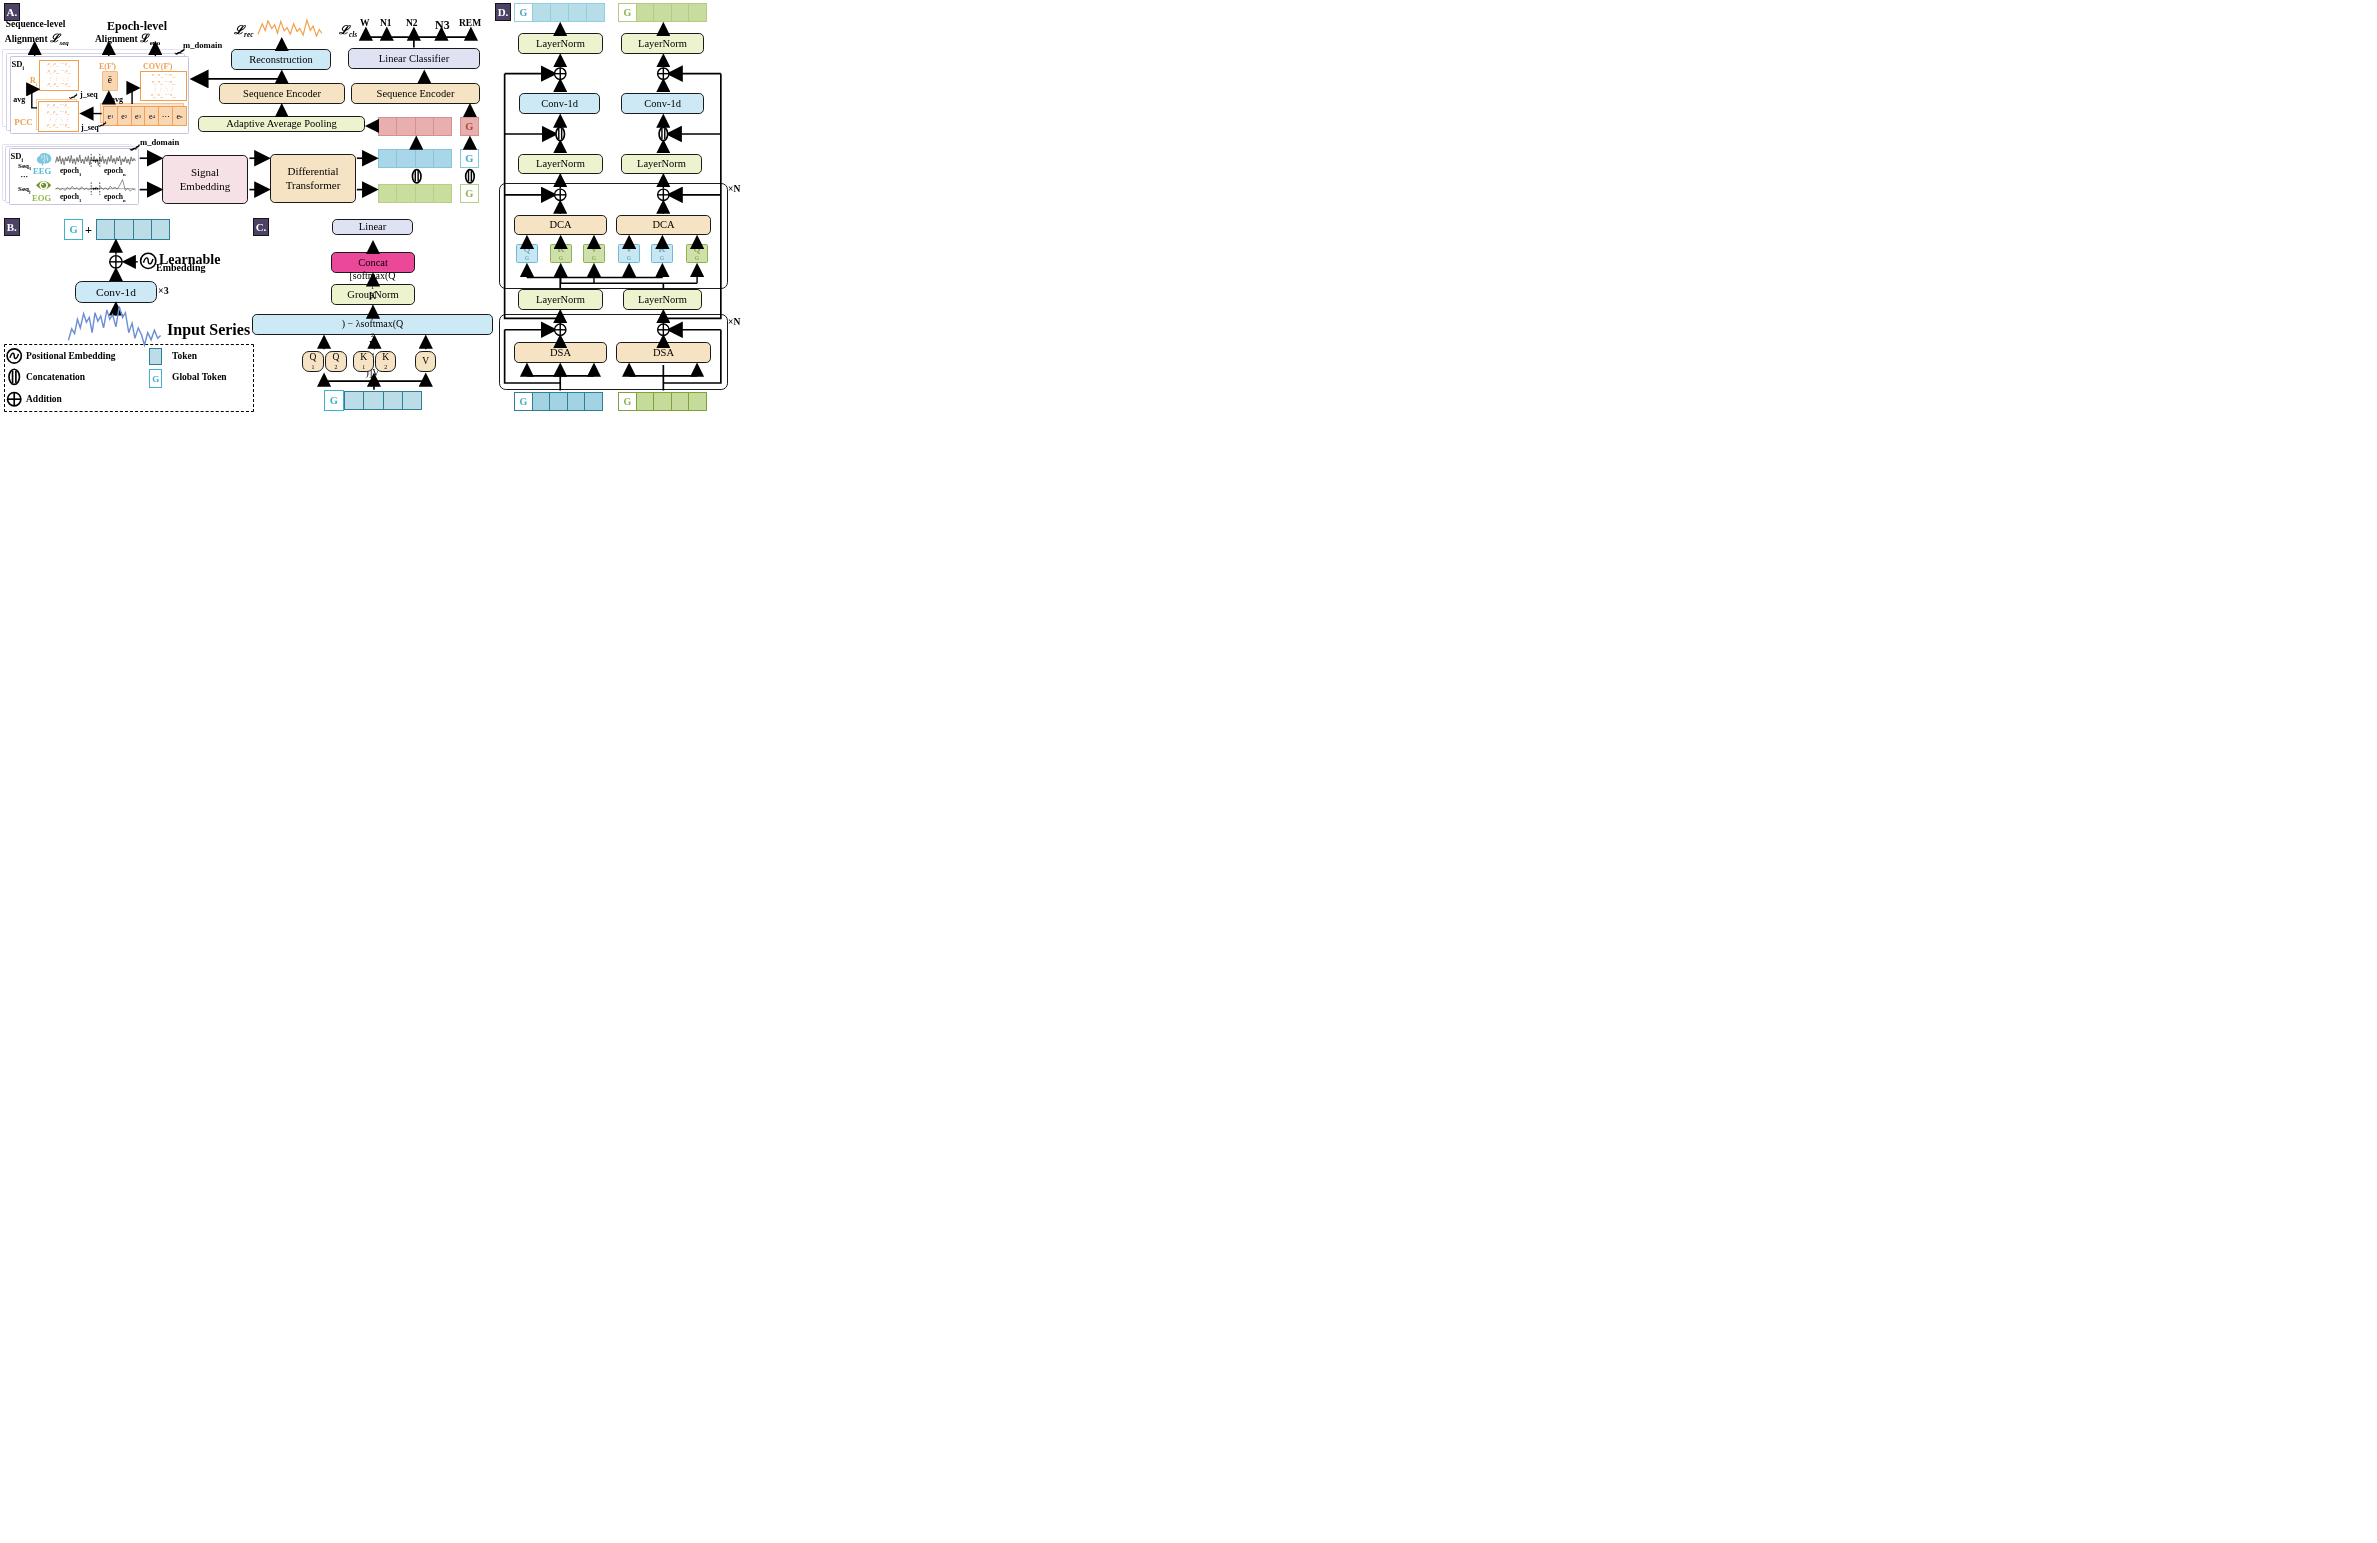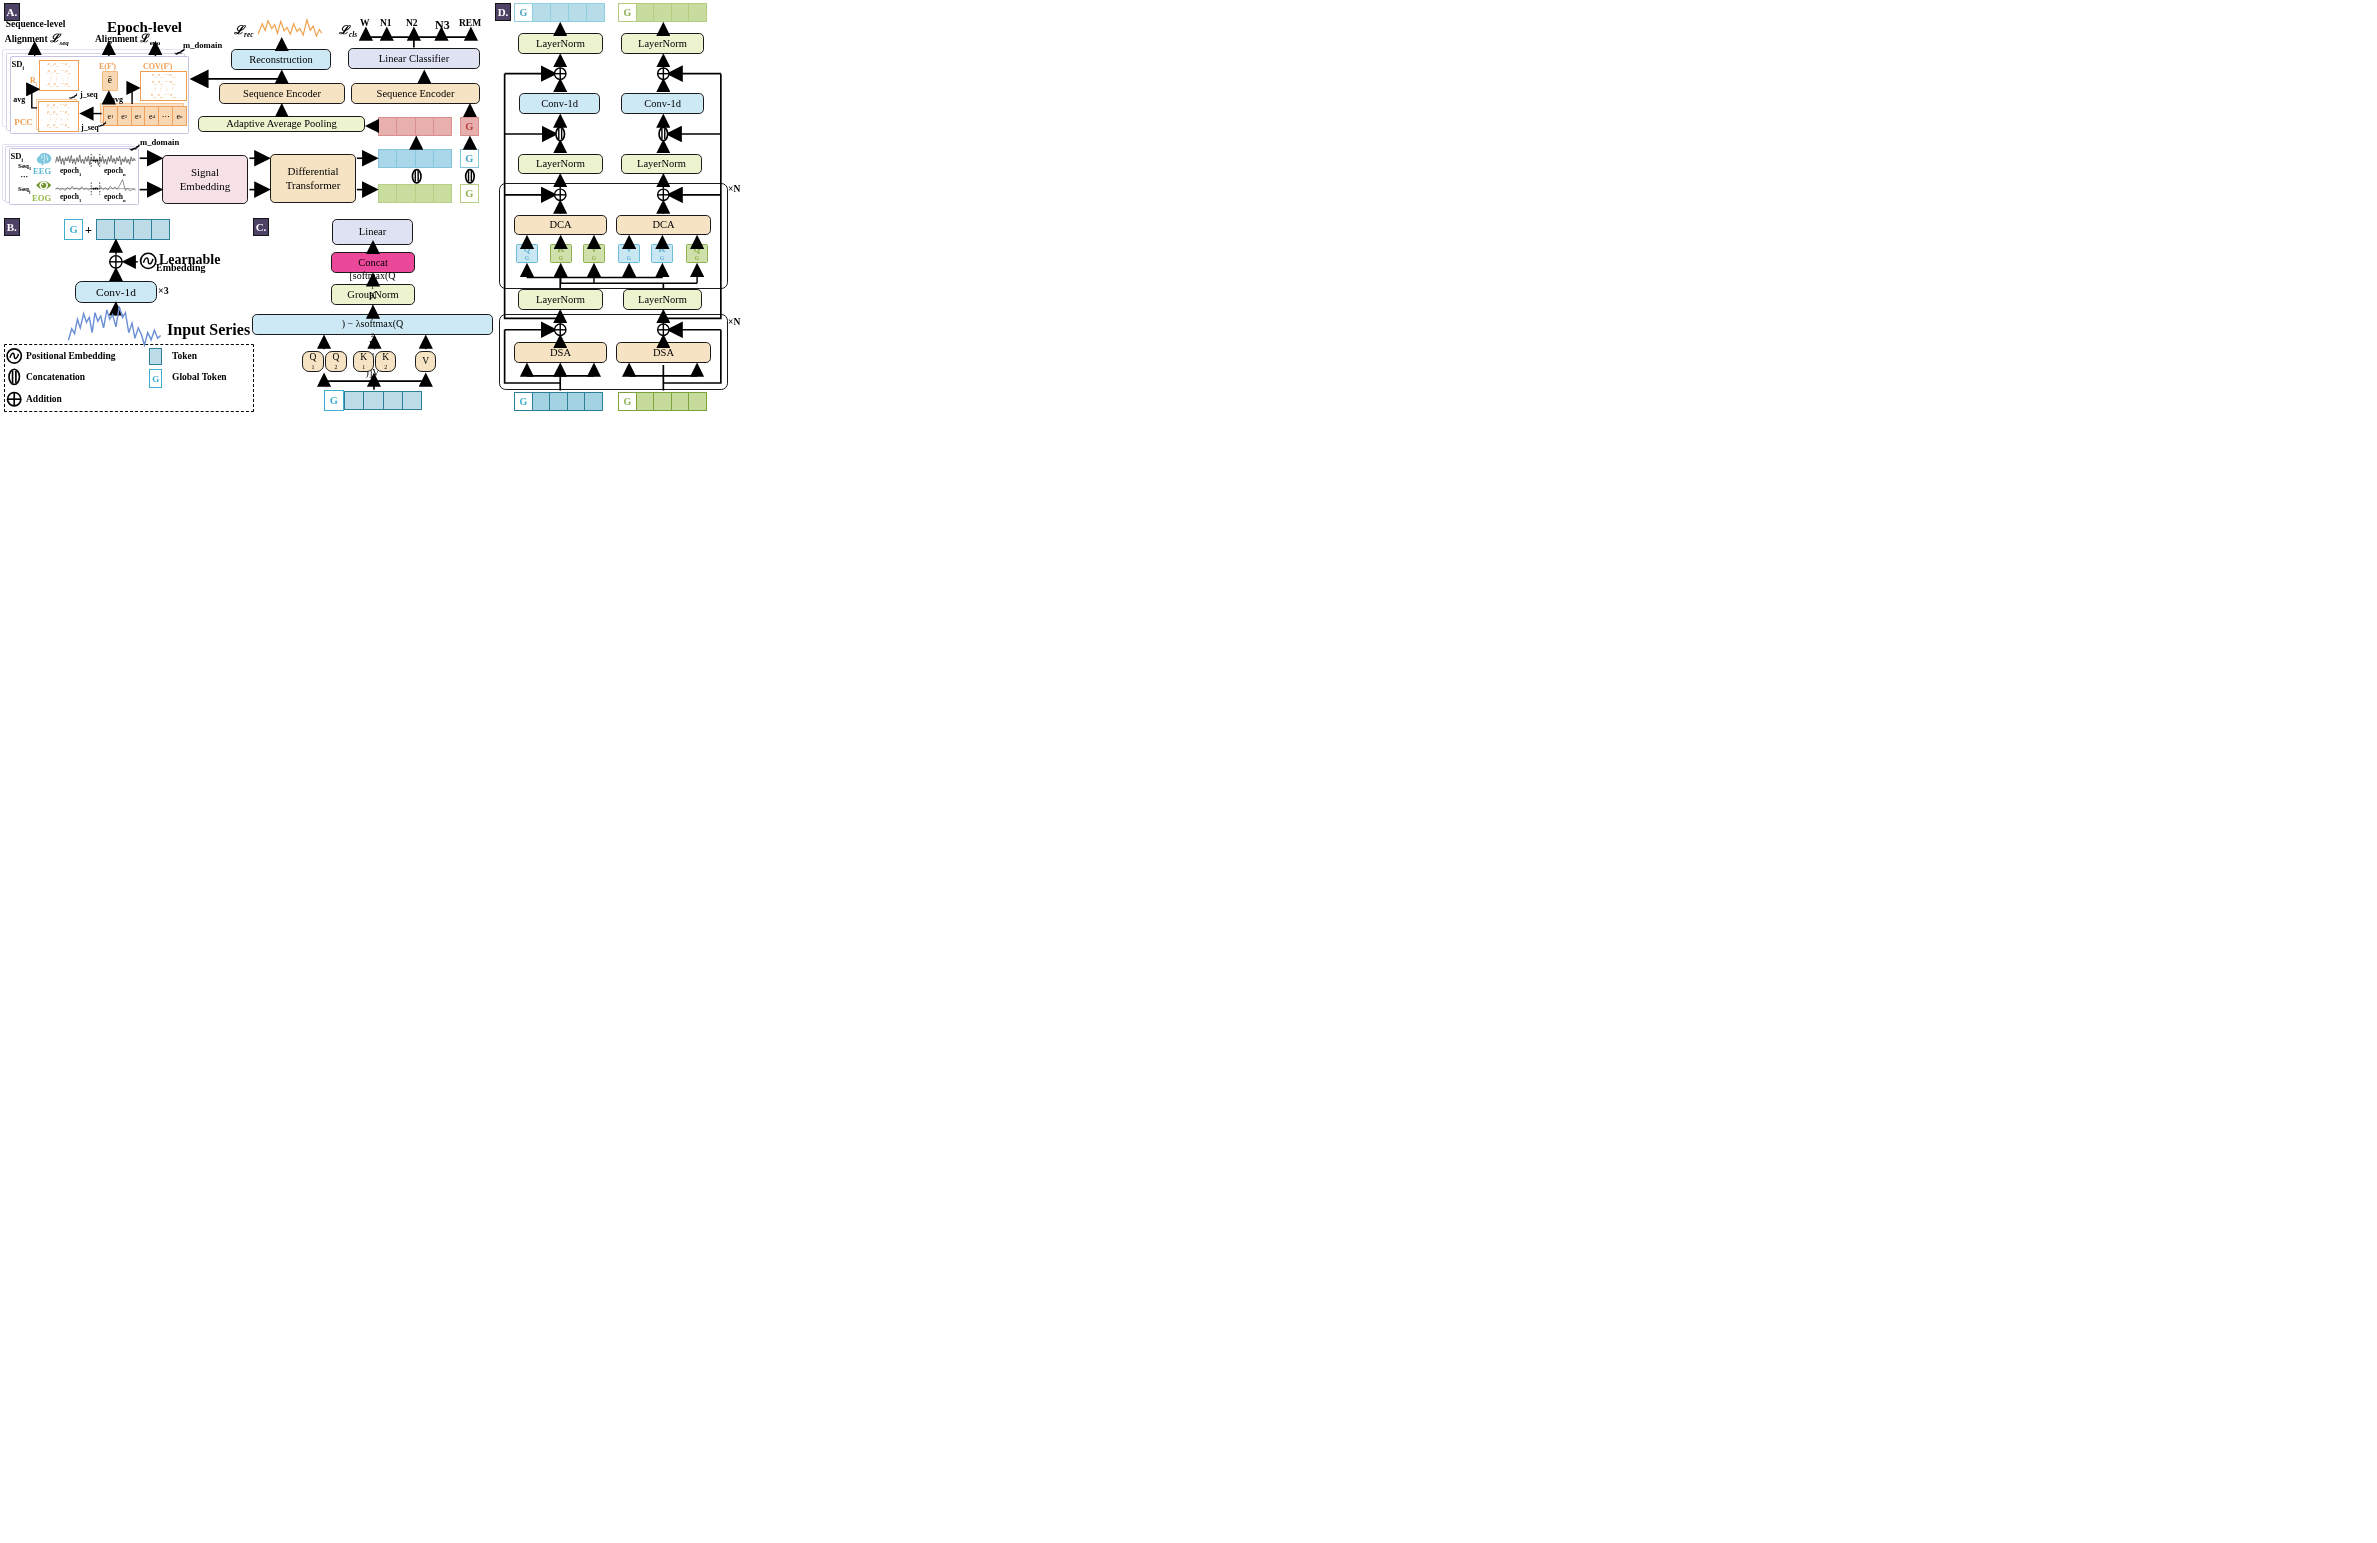--- a/index.html
+++ b/index.html
@@ -42,21 +42,21 @@
 </head>
 <body>
 
 <div id="stage">
 
   <div class="badge" style="left:3.8px;top:2.9px">A.</div>
 
   <div class="lbl b" style="left:5.7px;top:19px;font-size:9.5px">Sequence-level</div>
   <div class="lbl b" style="left:4.8px;top:30px;font-size:9.5px"><span>Alignment</span> <span style="font-size:11.4px;font-style:italic">ℒ<sub>seq</sub></span></div>
 
-  <div class="lbl b" style="left:107px;top:19px;font-size:15px">Epoch-level</div>
+  <div class="lbl b" style="left:107px;top:19px;font-size:12px">Epoch-level</div>
   <div class="lbl b" style="left:95px;top:30px;font-size:9.5px"><span>Alignment</span>  <span style="font-size:11.4px;">ℒ<sub>epo</sub></span></div>
 
   <div class="lbl b" style="left:183px;top:40px;font-size:8.6px">m_domain</div>
   <div class="brace" style="left:178px;top:44px">}</div>
 
   <div class="card backer" style="left:2.4px;top:49px;width:179px;height:78px"></div>
   <div class="card backer" style="left:5.7px;top:53px;width:179px;height:78px;border-color:#d4d2e8"></div>
   <div class="card" style="left:9.5px;top:56px;width:179px;height:78px"></div>
 
   <div class="lbl b" style="left:11.4px;top:59px;font-size:8.6px">SD<sub>i</sub></div>
@@ -192,21 +192,21 @@
   <div class="legendbox" style="left:3.8px;top:344px;width:248px;height:66px"></div>
   <div class="lbl b" style="left:26px;top:351px;font-size:9.5px">Positional Embedding</div>
   <div class="lbl b" style="left:26px;top:372px;font-size:9.5px">Concatenation</div>
   <div class="lbl b" style="left:26px;top:394px;font-size:9.5px">Addition</div>
   <div style="position:absolute;left:149px;top:348px;width:13.3px;height:17px;background:#bcdde8;border:1.4px solid #2e8099;box-sizing:border-box;z-index:3"></div>
   <div class="lbl b" style="left:172px;top:351px;font-size:9.5px">Token</div>
   <div class="gsolo" style="left:149px;top:369px;width:13.3px;height:19px;border:1.4px solid #3fb0cf;color:#3fb0cf;font-size:9px">G</div>
   <div class="lbl b" style="left:172px;top:372px;font-size:9.5px">Global Token</div>
 
   <div class="badge" style="left:253px;top:218px">C.</div>
-  <div class="box lavbox" style="left:332px;top:219px;width:81px;height:26px">Linear</div>
+  <div class="box lavbox" style="left:332px;top:219px;width:81px;height:16px">Linear</div>
   <div class="box yellowbox" style="left:331px;top:252px;width:84px;height:21px">Concat</div>
   <div class="box greenbox" style="left:331px;top:284px;width:84px;height:21.4px">GroupNorm</div>
   <div class="box bluebox" style="left:252px;top:314px;width:241px;height:21px;font-size:10px">[softmax(Q<sub>1</sub>K<sub>1</sub><sup>T</sup>) − λsoftmax(Q<sub>2</sub>K<sub>2</sub><sup>T</sup>)]V</div>
   <div class="box tan" style="left:302px;top:351px;width:22px;height:21.4px;border-radius:7.1px;font-size:9.5px">Q<sub>1</sub></div>
   <div class="box tan" style="left:325px;top:351px;width:22px;height:21.4px;border-radius:7.1px;font-size:9.5px">Q<sub>2</sub></div>
   <div class="box tan" style="left:353px;top:351px;width:21.4px;height:21.4px;border-radius:7.1px;font-size:9.5px">K<sub>1</sub></div>
   <div class="box tan" style="left:375px;top:351px;width:21.4px;height:21.4px;border-radius:7.1px;font-size:9.5px">K<sub>2</sub></div>
   <div class="box tan" style="left:415px;top:351px;width:21.4px;height:21.4px;border-radius:7.1px;font-size:9.5px">V</div>
   <div class="gsolo" style="left:324px;top:390px;width:19.5px;height:21px;border:1.7px solid #3fb0cf;color:#3fb0cf">G</div>
   <div class="row" style="--bc:#2e8099;left:344px;top:391px;width:78px;height:19px;border:1.4px solid #2e8099;background:#bcdde8">

